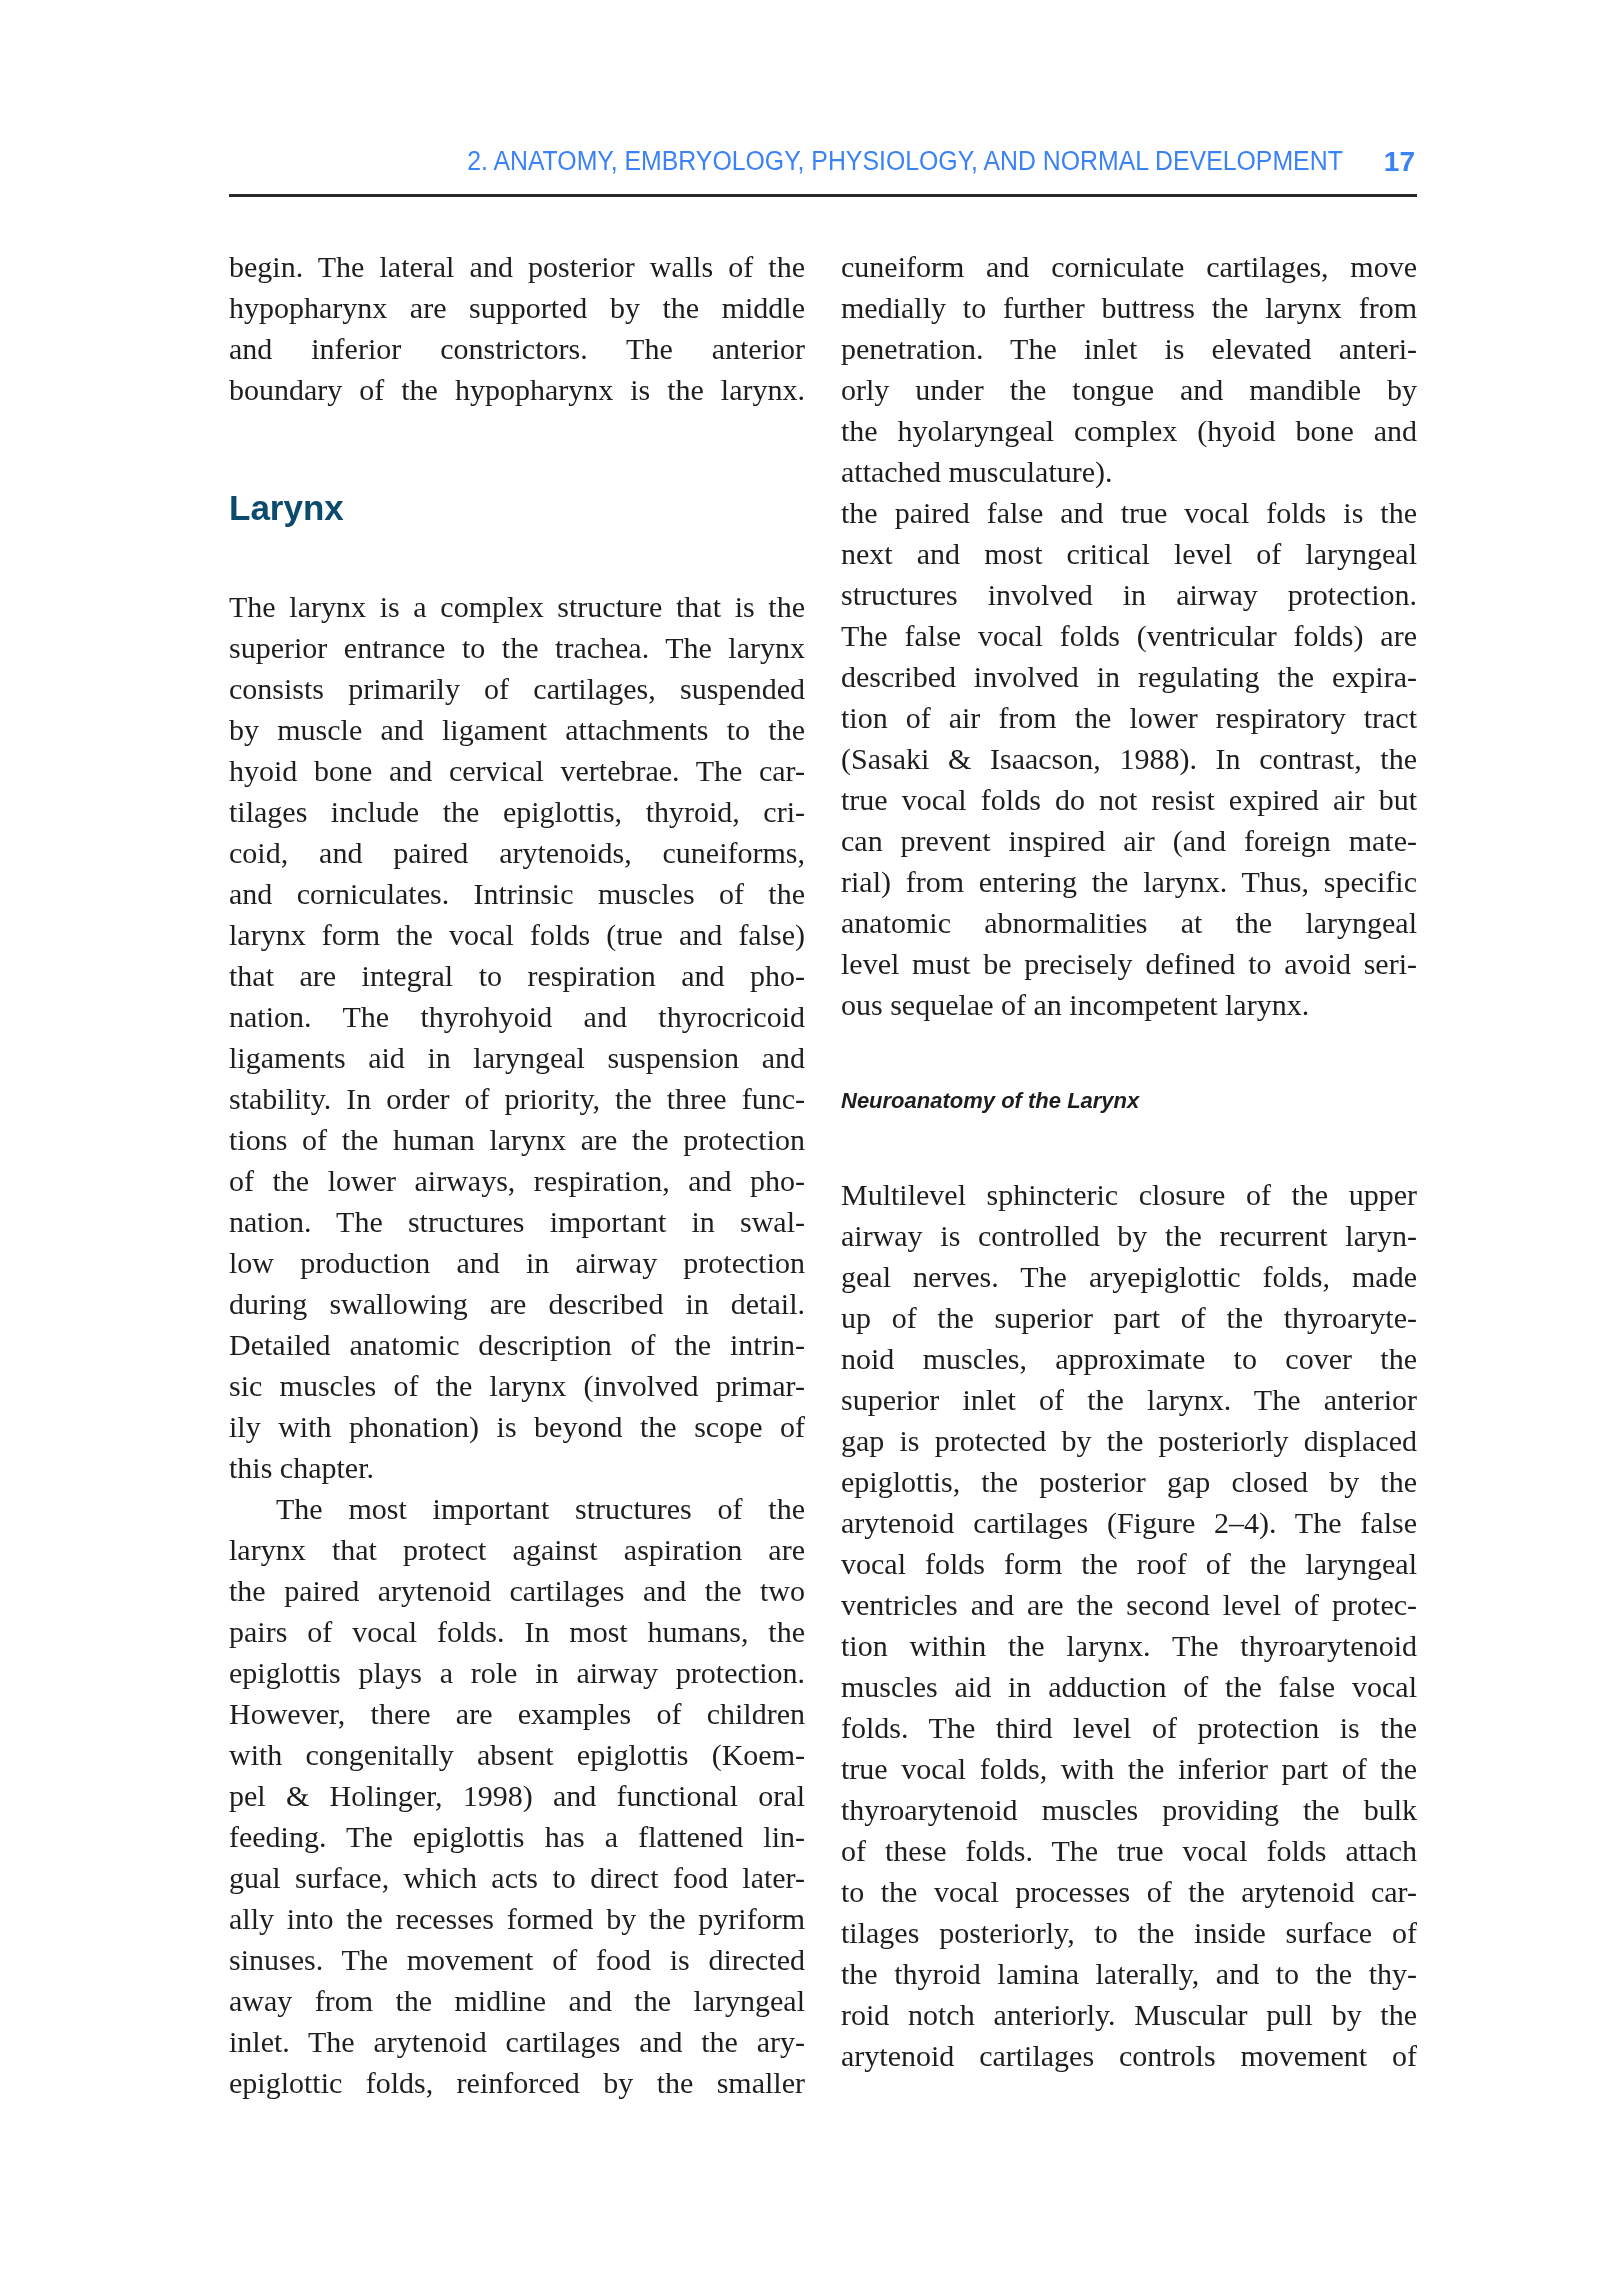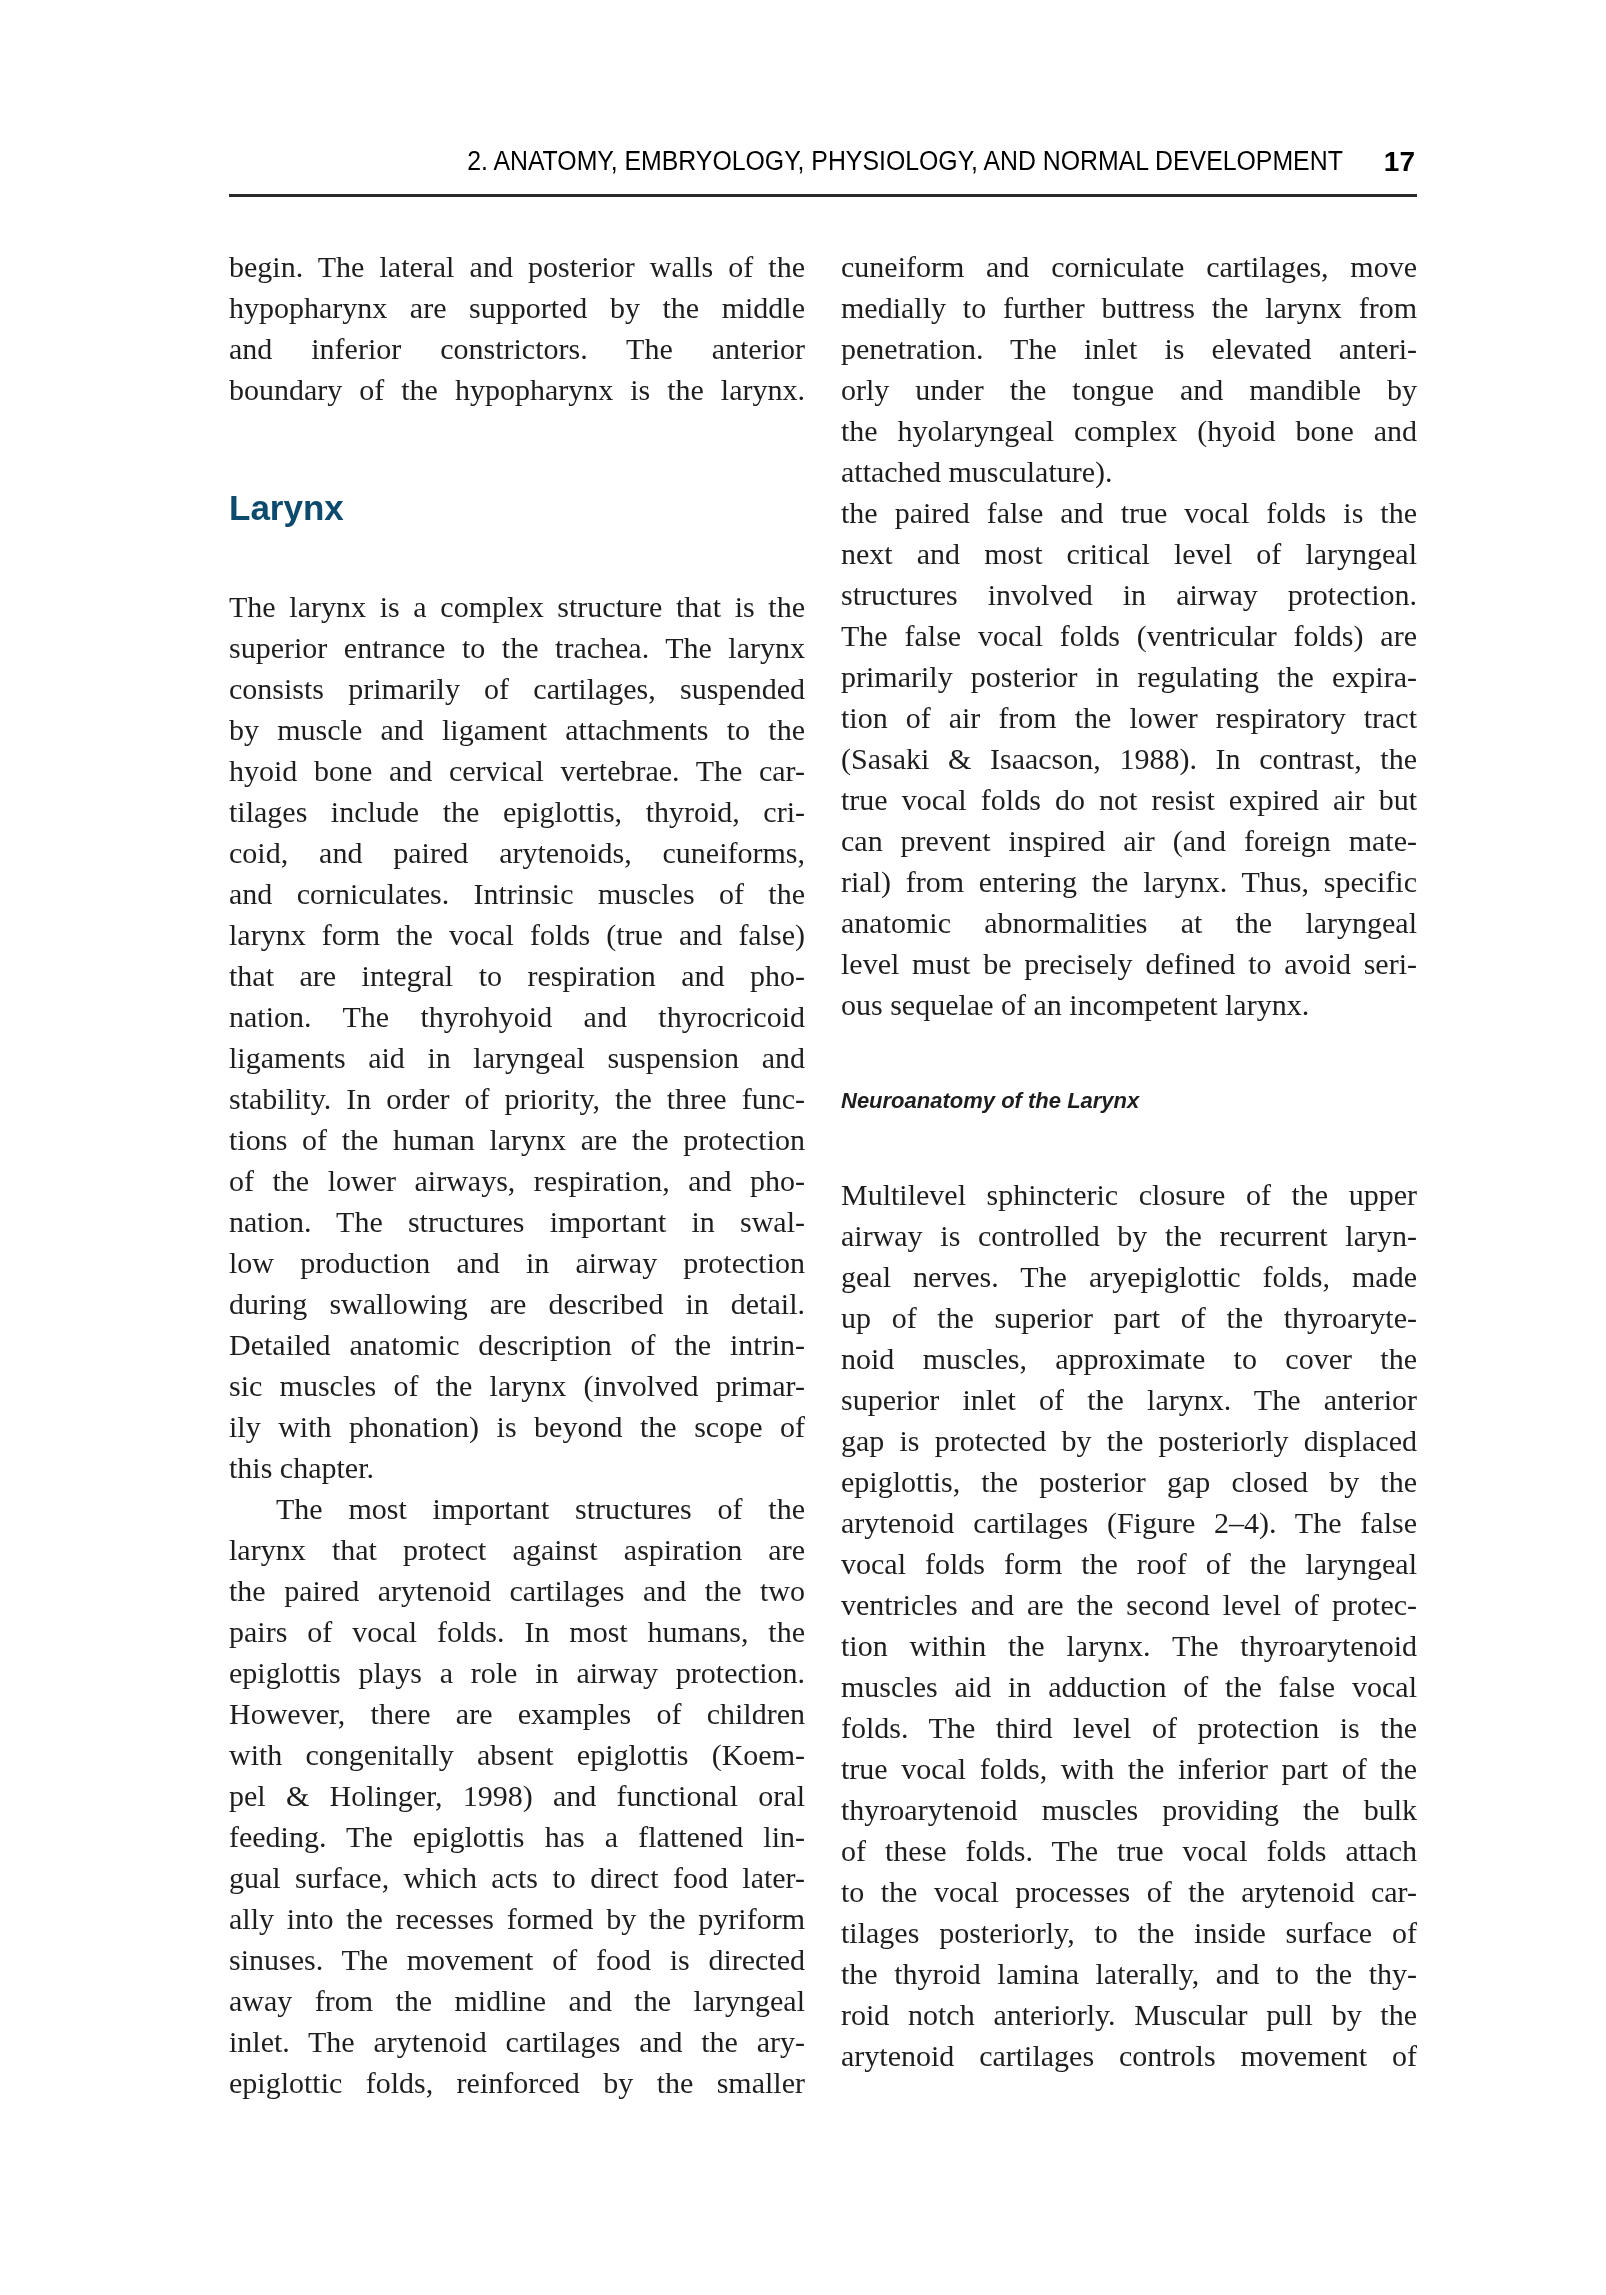--- a/index.html
+++ b/index.html
@@ -23,21 +23,21 @@
     }
     .running-head {
       position: absolute;
       left: 229px;
       top: 146px;
       width: 1186px;
       height: 47px;
       font-family: "Liberation Sans", sans-serif;
       font-size: 27px;
       letter-spacing: 0px;
-      color: #000000;
+      color: #3b82f6;
     }
     .running-head .title {
       position: absolute;
       right: 72px;
       top: 0;
       white-space: nowrap;
       transform: scaleX(0.92);
       transform-origin: right center;
     }
     .running-head .folio {
@@ -177,21 +177,21 @@
       <span class="line">orly under the tongue and mandible by</span>
       <span class="line">the hyolaryngeal complex (hyoid bone and</span>
       <span class="line last">attached musculature).</span>
     </div>
 
     <div>
       <span class="line">the paired false and true vocal folds is the</span>
       <span class="line">next and most critical level of laryngeal</span>
       <span class="line">structures involved in airway protection.</span>
       <span class="line">The false vocal folds (ventricular folds) are</span>
-      <span class="line">primarily posterior in regulating the expira-</span>
+      <span class="line">described involved in regulating the expira-</span>
       <span class="line">tion of air from the lower respiratory tract</span>
       <span class="line">(Sasaki &amp; Isaacson, 1988). In contrast, the</span>
       <span class="line">true vocal folds do not resist expired air but</span>
       <span class="line">can prevent inspired air (and foreign mate-</span>
       <span class="line">rial) from entering the larynx. Thus, specific</span>
       <span class="line">anatomic abnormalities at the laryngeal</span>
       <span class="line">level must be precisely defined to avoid seri-</span>
       <span class="line last">ous sequelae of an incompetent larynx.</span>
     </div>
 

